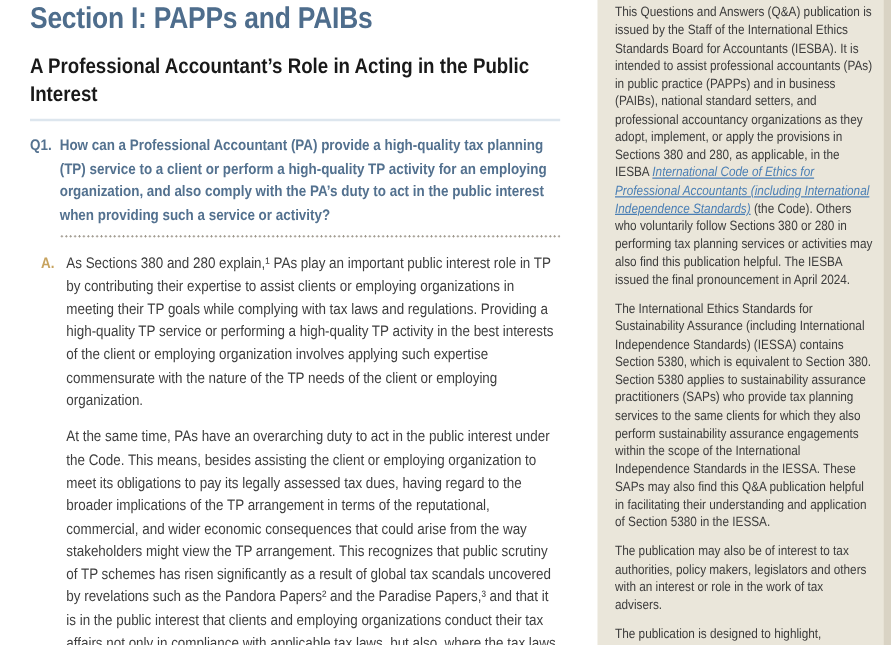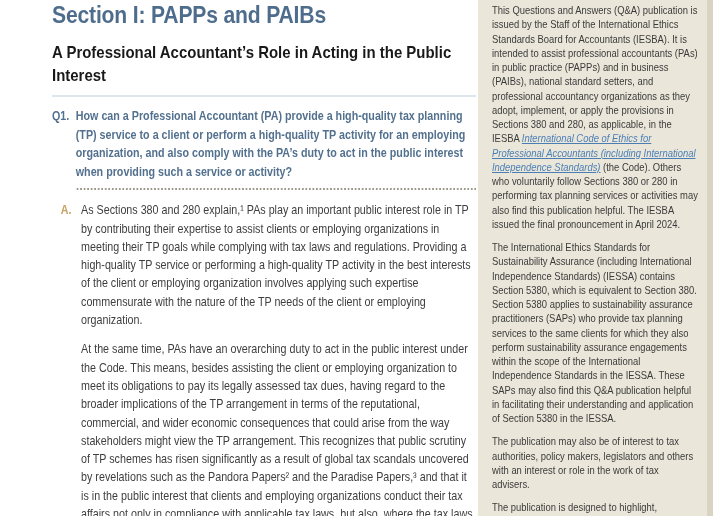--- a/index.html
+++ b/index.html
@@ -16,21 +16,21 @@
   *{margin:0;padding:0;box-sizing:border-box;}
   html,body{width:713px;height:516px;}
   body{
     font-family:"Liberation Sans","DejaVu Sans",sans-serif;
     background:#ffffff;
     overflow:hidden;
   }
   .page{display:flex;width:713px;height:516px;}
 
   
-  .main{flex:0 0 478px;padding:2px 0 0 52px;overflow:hidden;}
+  .main{flex:0 0 478px;padding:2px 0 0 24px;overflow:hidden;}
   .main-inner{
     width:482px;
     transform:scaleX(0.88);
     transform-origin:0 0;
   }
   .section-title{
     color:var(--heading-blue);
     font-size:24px;
     font-weight:700;
     letter-spacing:-0.2px;

